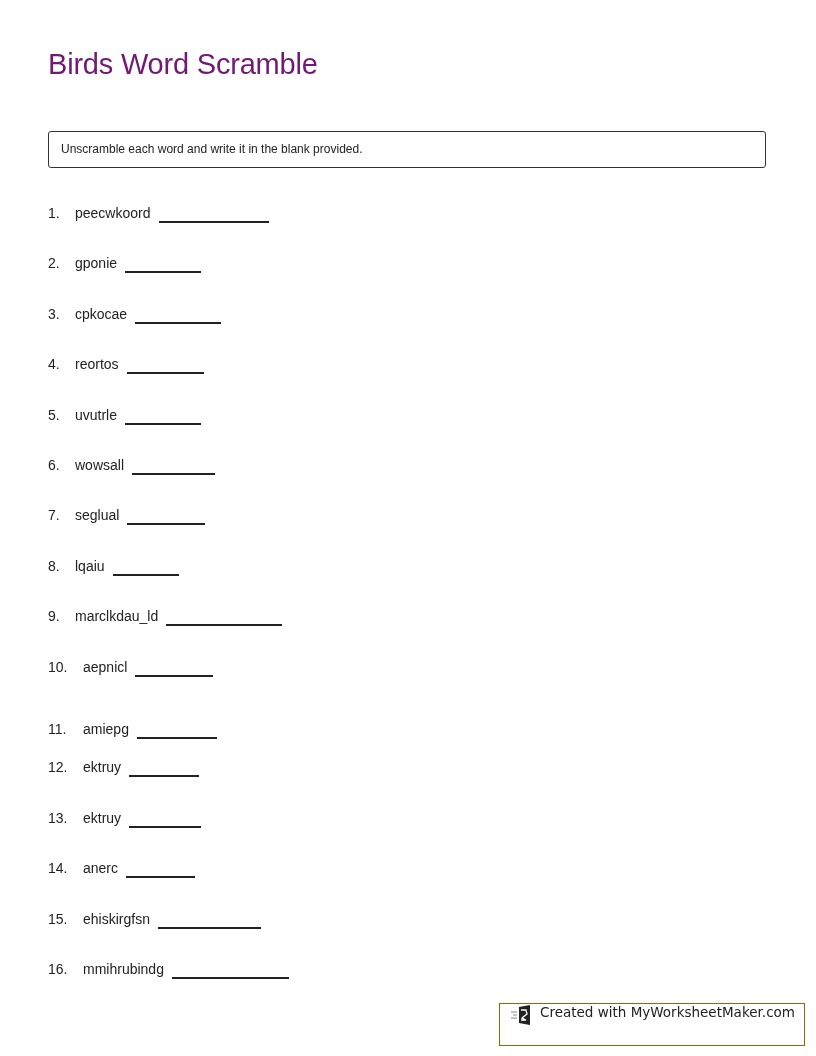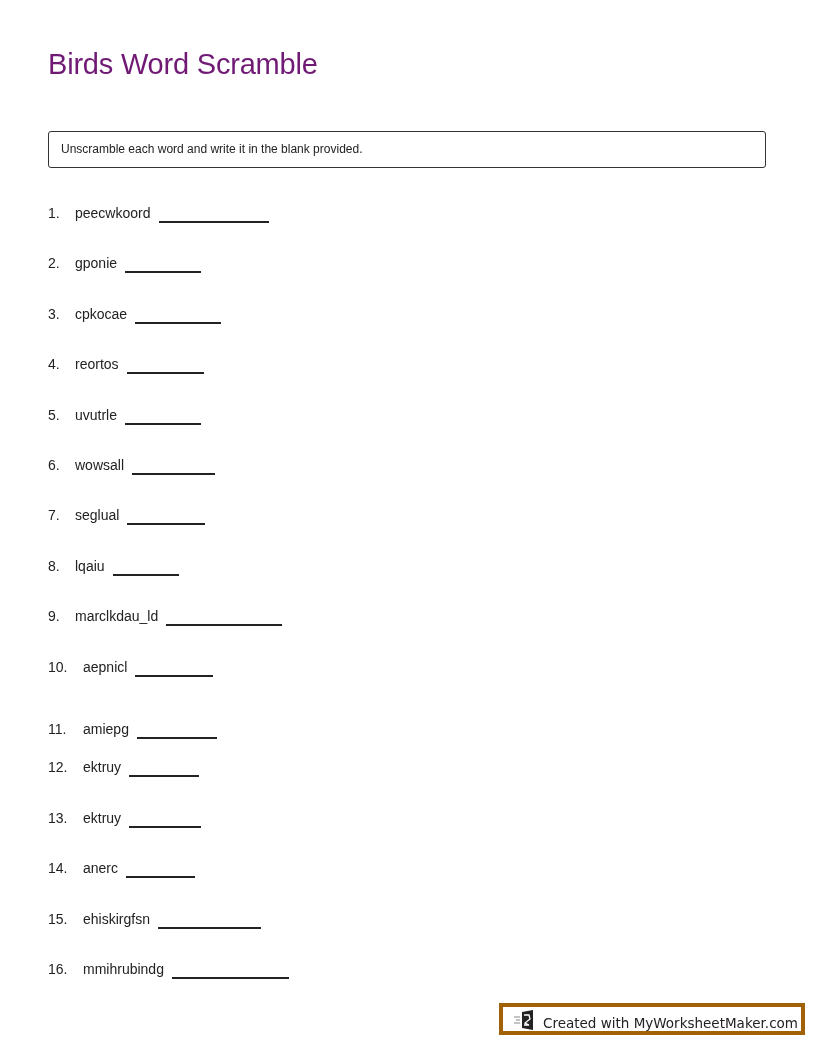--- a/index.html
+++ b/index.html
@@ -23,23 +23,23 @@
       font-size: 14px; color: #222; white-space: nowrap;
       display: flex; align-items: flex-end;
     }
     .num { display: inline-block; }
     .word { display: inline-block; margin-top: 19px; }
     .blank {
       display: inline-block; height: 2px; background: #222;
       margin-left: 8px; margin-bottom: -2px;
     }
     .footer {
-      position: absolute; left: 499px; top: 1003px; width: 306px; height: 32px;
-      border: 4px solid #a16207; box-sizing: border-box;
-      display: flex; align-items: flex-end; padding-left: 10px;
+      position: absolute; left: 499px; top: 1003px; width: 306px; height: 43px;
+      border: 1px solid #a16207; box-sizing: border-box;
+      display: flex; align-items: flex-start; padding-left: 10px;
       font-family: "DejaVu Sans", sans-serif; font-size: 13.5px; color: #222;
     }
     .footer-icon { width: 24px; height: 22px; margin-right: 6px; }
   </style>
 </head>
 <body>
 
 <h1 class="title">Birds Word Scramble</h1>
 
 <div class="instructions">Unscramble each word and write it in the blank provided.</div>

